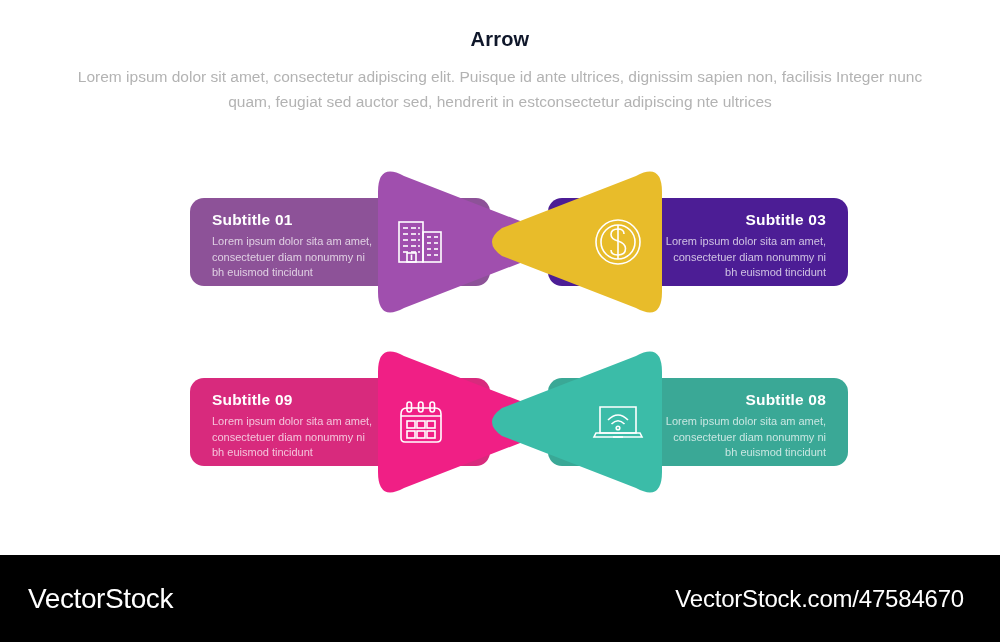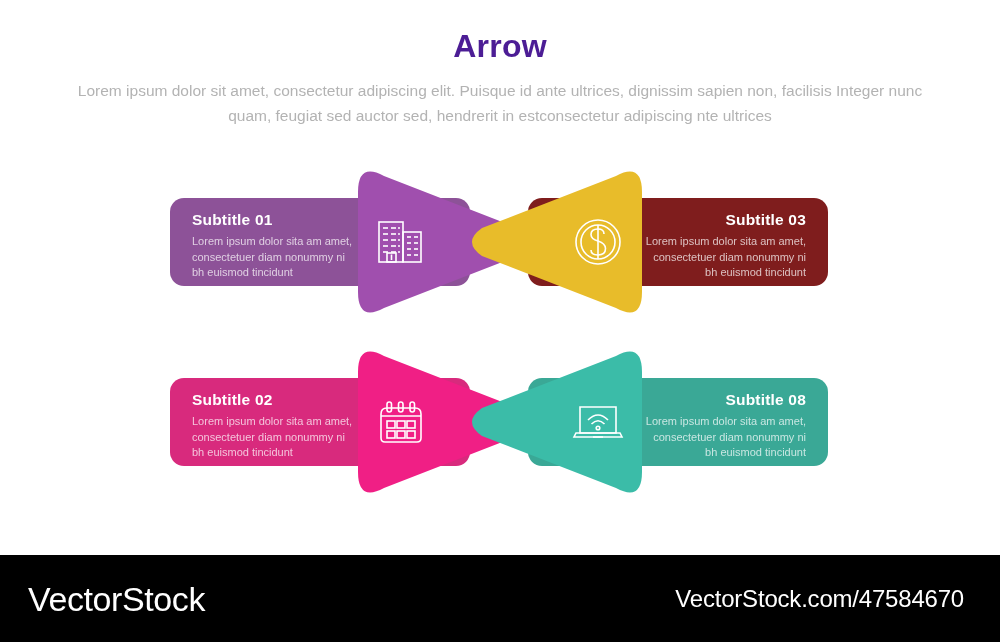--- a/index.html
+++ b/index.html
@@ -26,23 +26,23 @@
   
   .header {
     position: absolute;
     left: 0; top: 0;
     width: 1000px;
     text-align: center;
   }
   .page-title {
     margin: 0;
     padding-top: 28px;
-    font-size: 32px;
+    font-size: 20px;
     font-weight: bold;
-    color: #4c1d95;
+    color: #0f172a;
     letter-spacing: 0.2px;
   }
   .page-subtitle {
     margin: 0 auto;
     padding-top: 13px;
     width: 890px;
     font-size: 15.5px;
     line-height: 1.62;
     color: #b3b3b3;
     font-weight: normal;
@@ -54,20 +54,21 @@
     left: 0;
     top: 152px;
     width: 1000px;
     height: 380px;
   }
 
   .item {
     position: absolute;
     width: 480px;
     height: 180px;
+    margin-left: 20px;
   }
   .item.r1 { top: 0px; }
   .item.r2 { top: 180px; }
   .item.left  { left: 0px; }
   .item.right { left: 520px; }
 
   
   .panel {
     position: absolute;
     top: 46px;
@@ -125,21 +126,21 @@
     width: 1000px;
     height: 87px;
     background: #000000;
   }
   .footer-logo {
     position: absolute;
     left: 28px;
     top: 50%;
     transform: translateY(-50%);
     color: #ffffff;
-    font-size: 34px;
+    font-size: 28px;
     font-weight: normal;
     letter-spacing: -0.4px;
     text-align: right;
   }
   .footer-url {
     position: absolute;
     right: 36px;
     top: 50%;
     transform: translateY(-50%);
     color: #ffffff;
@@ -199,21 +200,21 @@
             <line x1="34" y1="41" x2="38" y2="41"></line>
               <line x1="41" y1="41" x2="45" y2="41"></line>
             <rect x="14" y="39" width="9" height="9"></rect>
             <line x1="18.5" y1="40.5" x2="18.5" y2="46"></line>
           </svg>
         </div>
       </div>
     </div>
 
     <div class="item r1 right">
-      <div class="panel" id="panel-1" style="background: #7f1d1d;">
+      <div class="panel" id="panel-1" style="background: #4c1d95;">
         <div class="panel-title">Subtitle 03</div>
         <div class="panel-desc">Lorem ipsum dolor sita am amet,
 consectetuer diam nonummy  ni
 bh euismod tincidunt</div>
       </div>
       <div class="arrow">
         <svg viewBox="0 0 180 180" xmlns="http://www.w3.org/2000/svg" aria-hidden="true">
           <path id="arrowpath-1" d="M 172 40 Q 172 10 146 24 L 12 76 Q -8 90 12 104 L 146 156 Q 172 170 172 140 Z" fill="#e8bc2a"></path>
         </svg>
         <div class="arrow-icon">
@@ -222,21 +223,21 @@
             <circle cx="28" cy="28" r="17"></circle>
             <path d="M 34 20 Q 34 15 28 15 Q 21 15 21 20.5 Q 21 25 28 27 Q 35.5 29.5 35.5 34.5 Q 35.5 41 28 41 Q 21 41 21 36"></path>
             <line x1="28" y1="11" x2="28" y2="45"></line>
           </svg>
         </div>
       </div>
     </div>
 
     <div class="item r2 left">
       <div class="panel" id="panel-2" style="background: rgb(216, 42, 125);">
-        <div class="panel-title">Subtitle 02</div>
+        <div class="panel-title">Subtitle 09</div>
         <div class="panel-desc">Lorem ipsum dolor sita am amet,
 consectetuer diam nonummy  ni
 bh euismod tincidunt</div>
       </div>
       <div class="arrow">
         <svg viewBox="0 0 180 180" xmlns="http://www.w3.org/2000/svg" aria-hidden="true">
           <path id="arrowpath-2" d="M 8 40 Q 8 10 34 24 L 168 76 Q 188 90 168 104 L 34 156 Q 8 170 8 140 Z" fill="#f01f85"></path>
         </svg>
         <div class="arrow-icon">
           <svg viewBox="0 0 56 56" fill="none" stroke="#ffffff" stroke-width="1.6" xmlns="http://www.w3.org/2000/svg">

